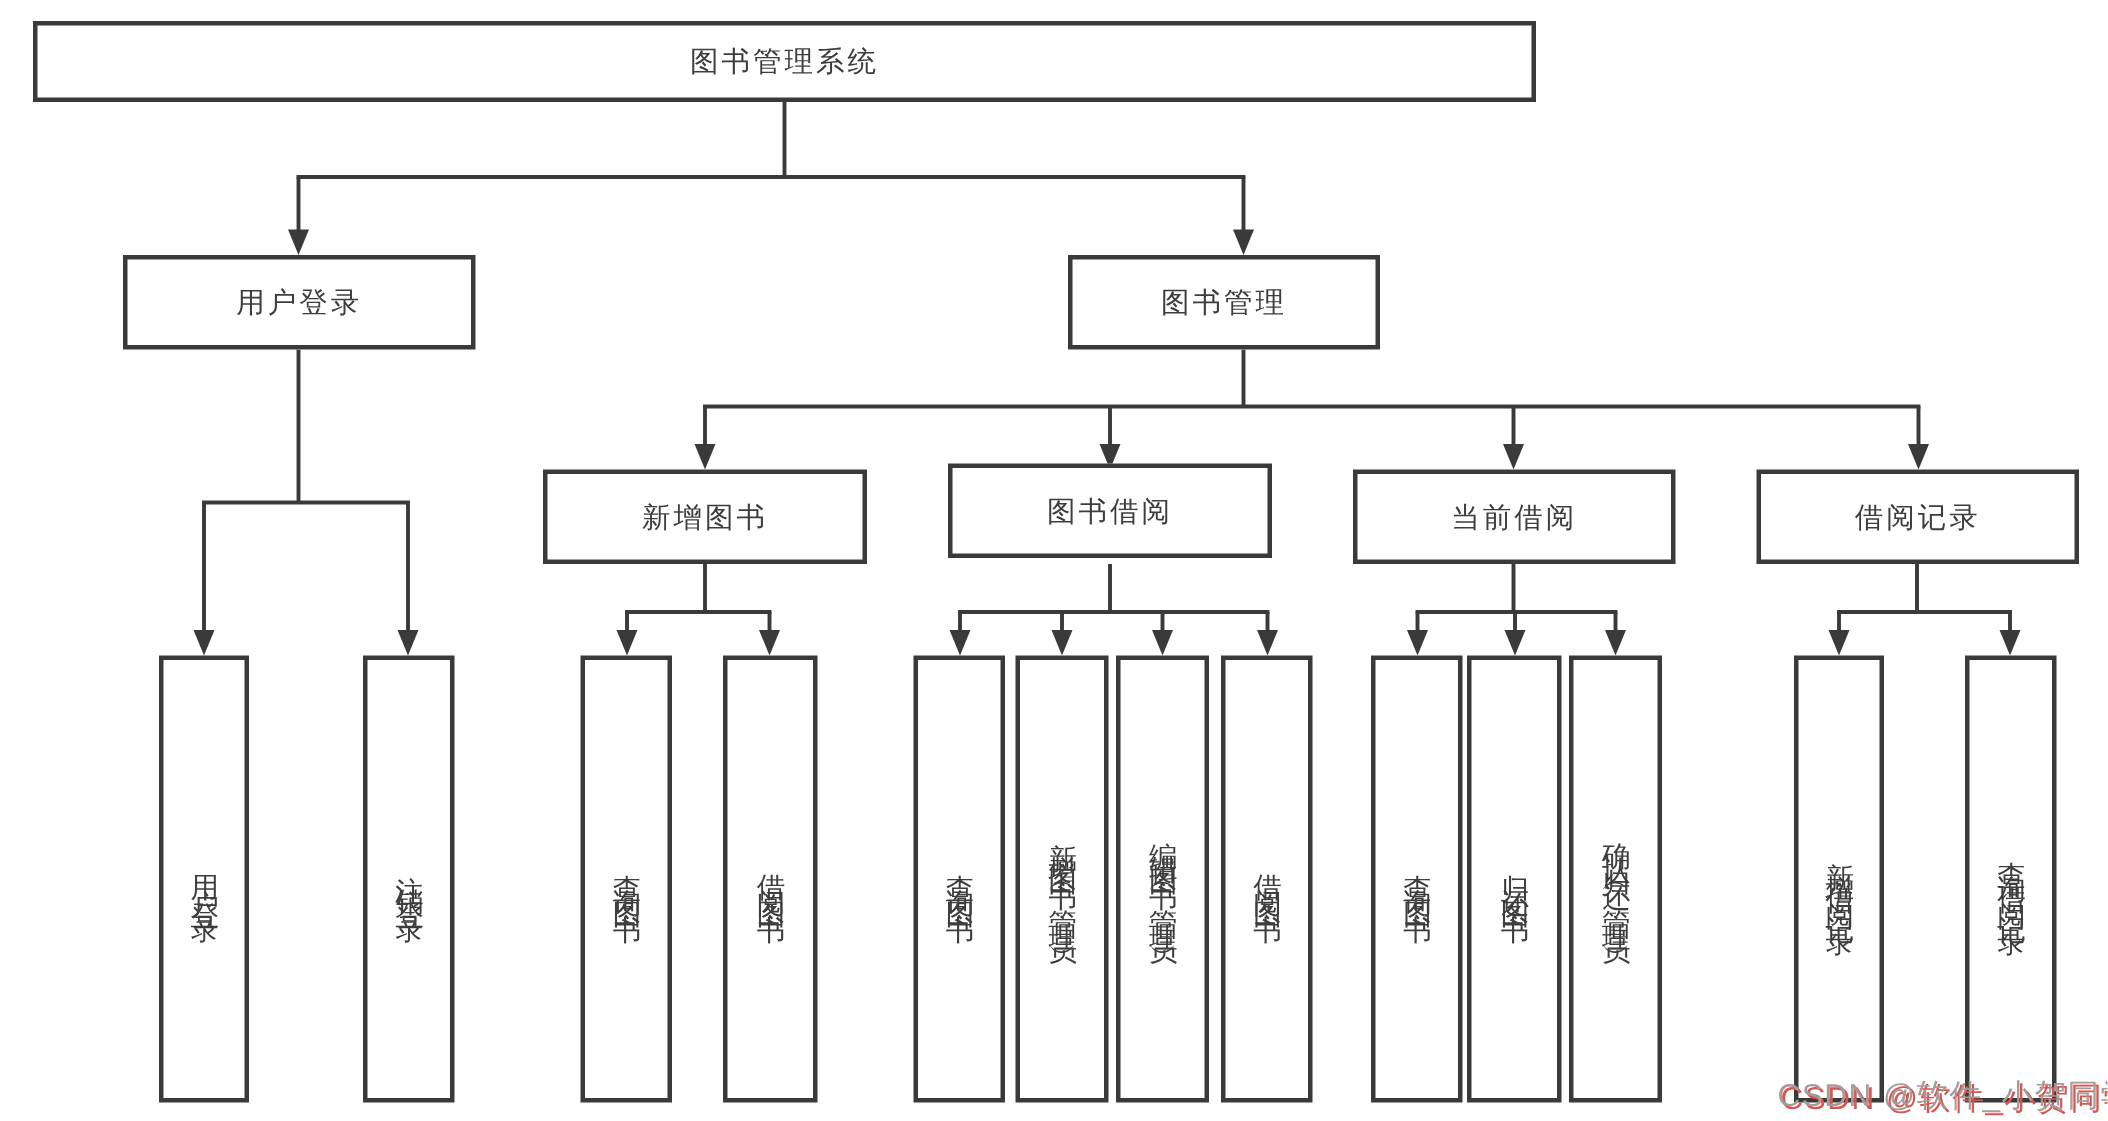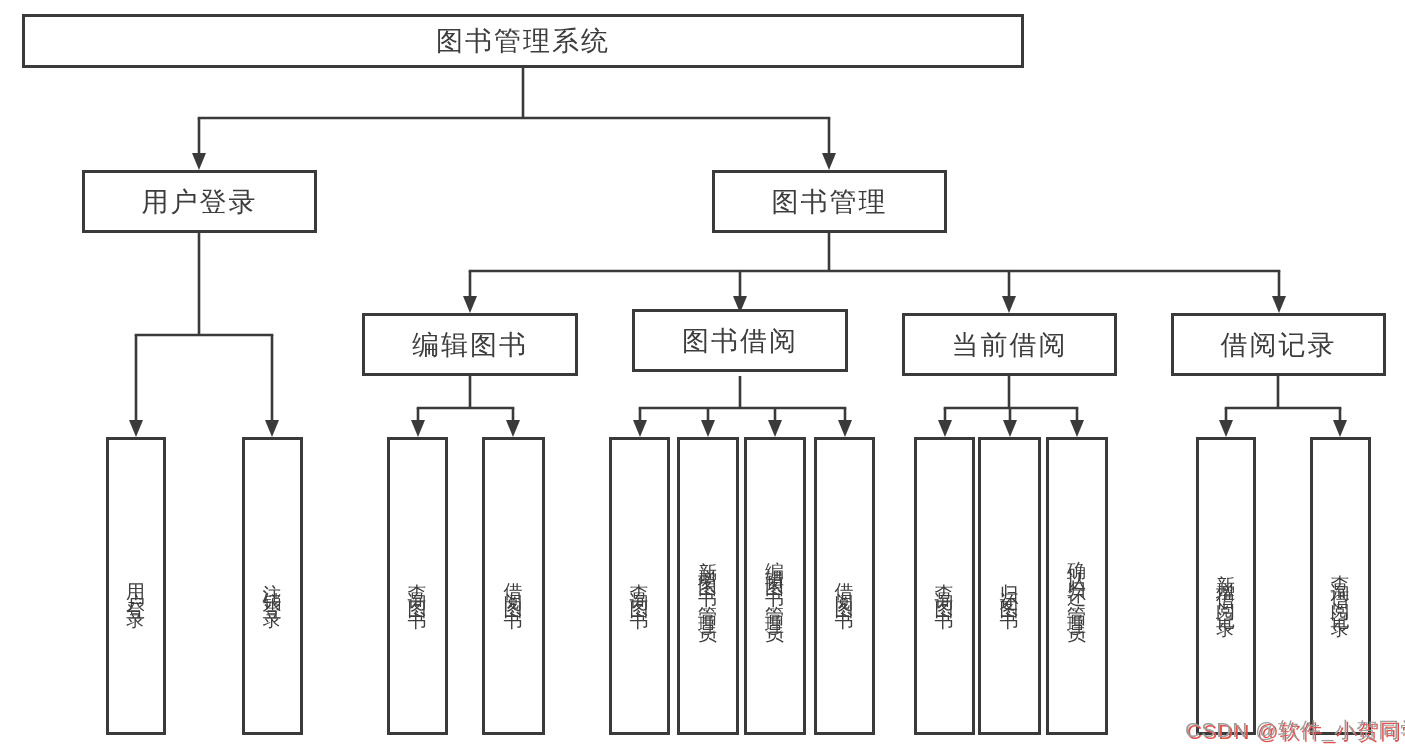--- a/index.html
+++ b/index.html
@@ -19,21 +19,21 @@
   .stage{position:relative;width:1405px;height:747px;}
   .connectors{position:absolute;left:0;top:0;pointer-events:none;color:var(--line);}
   .node{
     position:absolute;
     box-sizing:border-box;
     background:#fff;
     border:3px solid var(--line);
     display:flex;align-items:center;justify-content:center;
     color:var(--text);
   }
-  .node.h{font-size:27px;letter-spacing:2px;white-space:nowrap;}
+  .node.h{font-size:19px;letter-spacing:2px;white-space:nowrap;}
   .node.v span{
     writing-mode:vertical-rl;
     text-orientation:mixed;
     font-size:19px;
     letter-spacing:9px;
     line-height:1;
     color:var(--text);
   }
   .watermark{
     position:absolute;
@@ -112,26 +112,26 @@
     <polygon points="1340,437 1333,420 1347,420" fill="currentColor" stroke="none"></polygon>
   </svg>
 
   <div class="node h" style="left:22px;top:14px;width:1002px;height:54px;">
     <span>图书管理系统</span>
   </div>
 
   <div class="node h" style="left:82px;top:170px;width:235px;height:63px;">
     <span>用户登录</span>
   </div>
-  <div class="node h" style="left:712px;top:170px;width:235px;height:63px;">
+  <div class="node h" style="left:712px;top:170px;width:208px;height:63px;">
     <span>图书管理</span>
   </div>
 
   <div class="node h" style="left:362px;top:313px;width:216px;height:63px;">
-    <span>编辑图书</span>
+    <span>新增图书</span>
   </div>
   <div class="node h" style="left:632px;top:309px;width:216px;height:63px;">
     <span>图书借阅</span>
   </div>
   <div class="node h" style="left:902px;top:313px;width:215px;height:63px;">
     <span>当前借阅</span>
   </div>
   <div class="node h" style="left:1171px;top:313px;width:215px;height:63px;">
     <span>借阅记录</span>
   </div>

